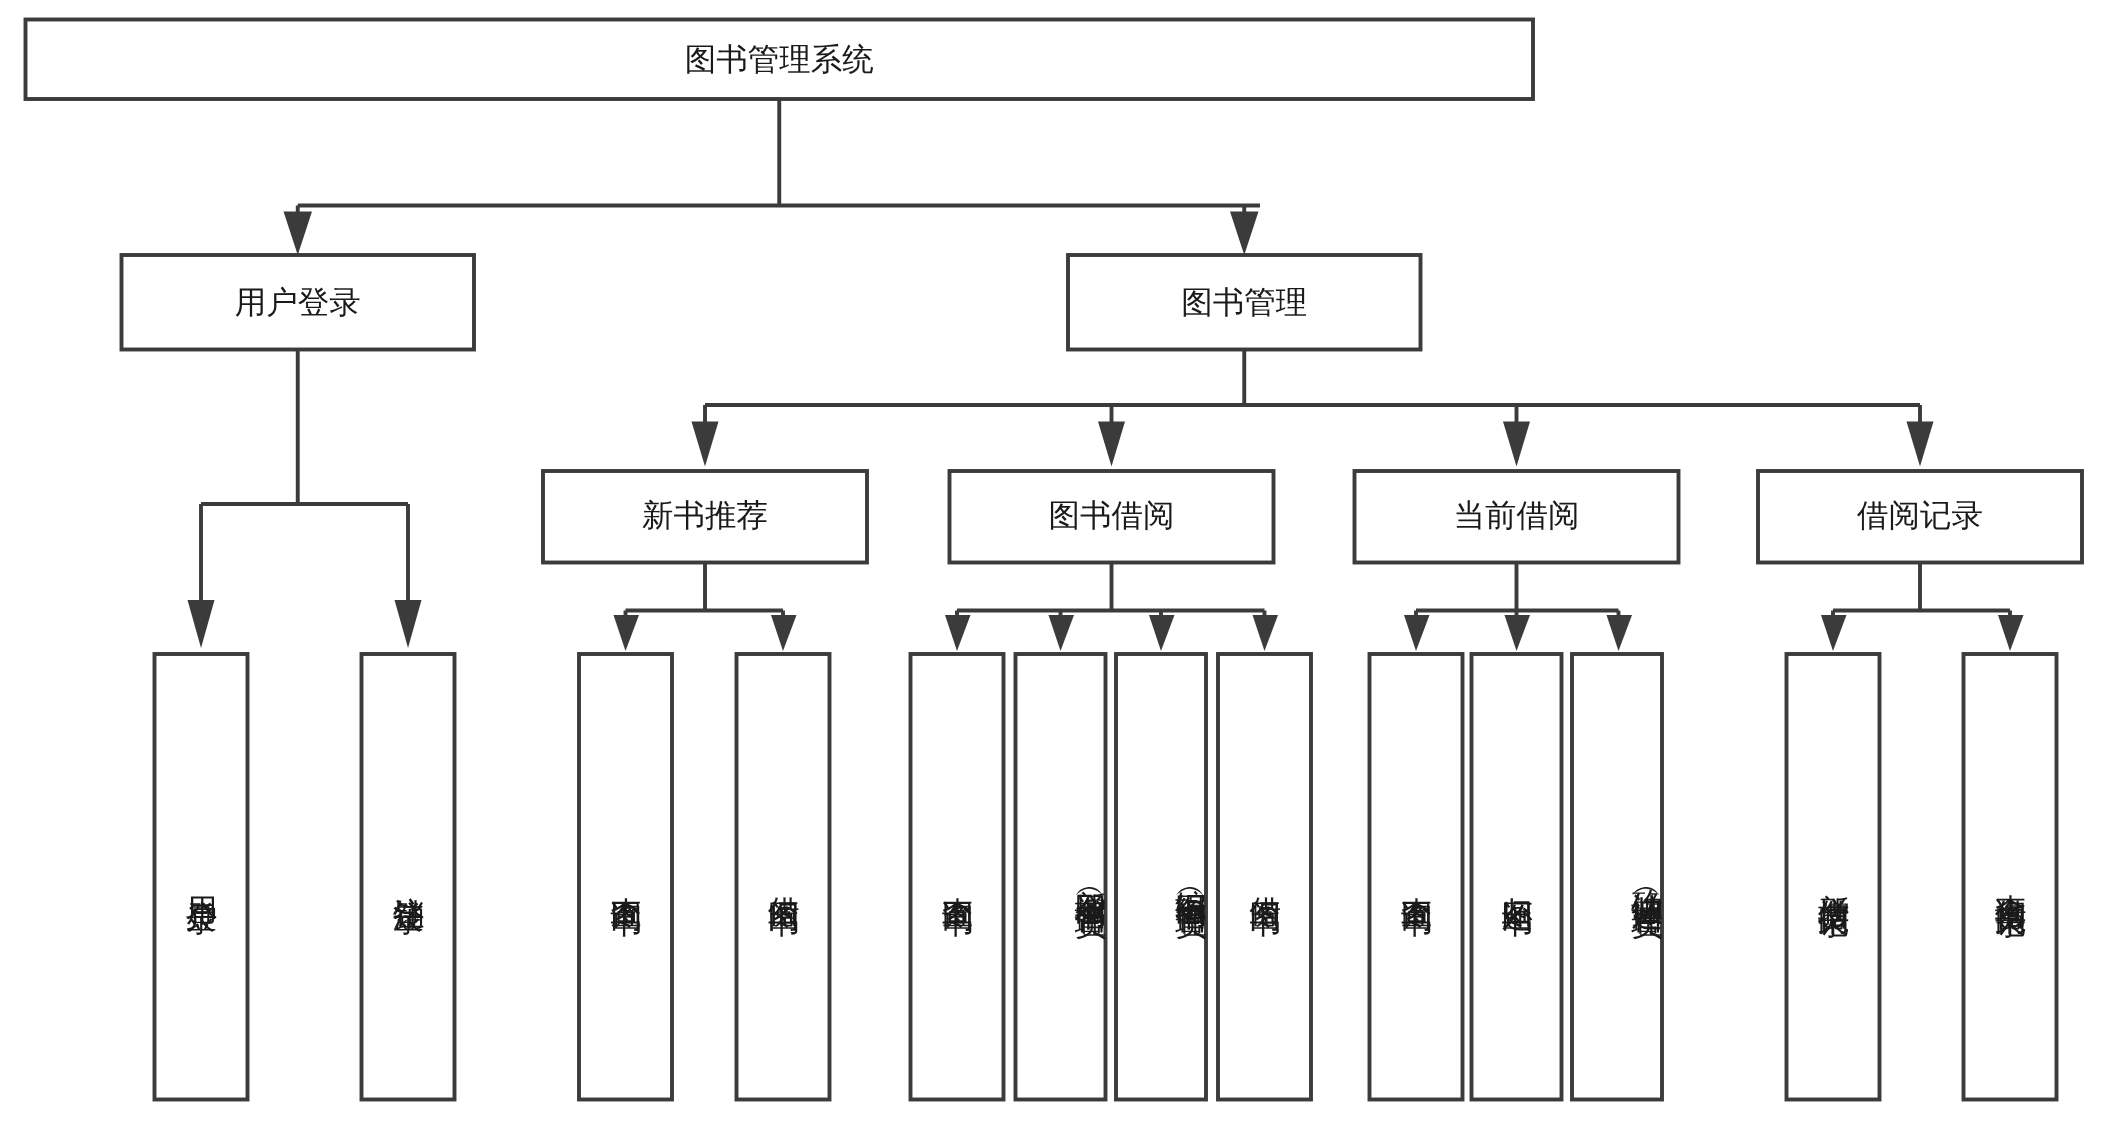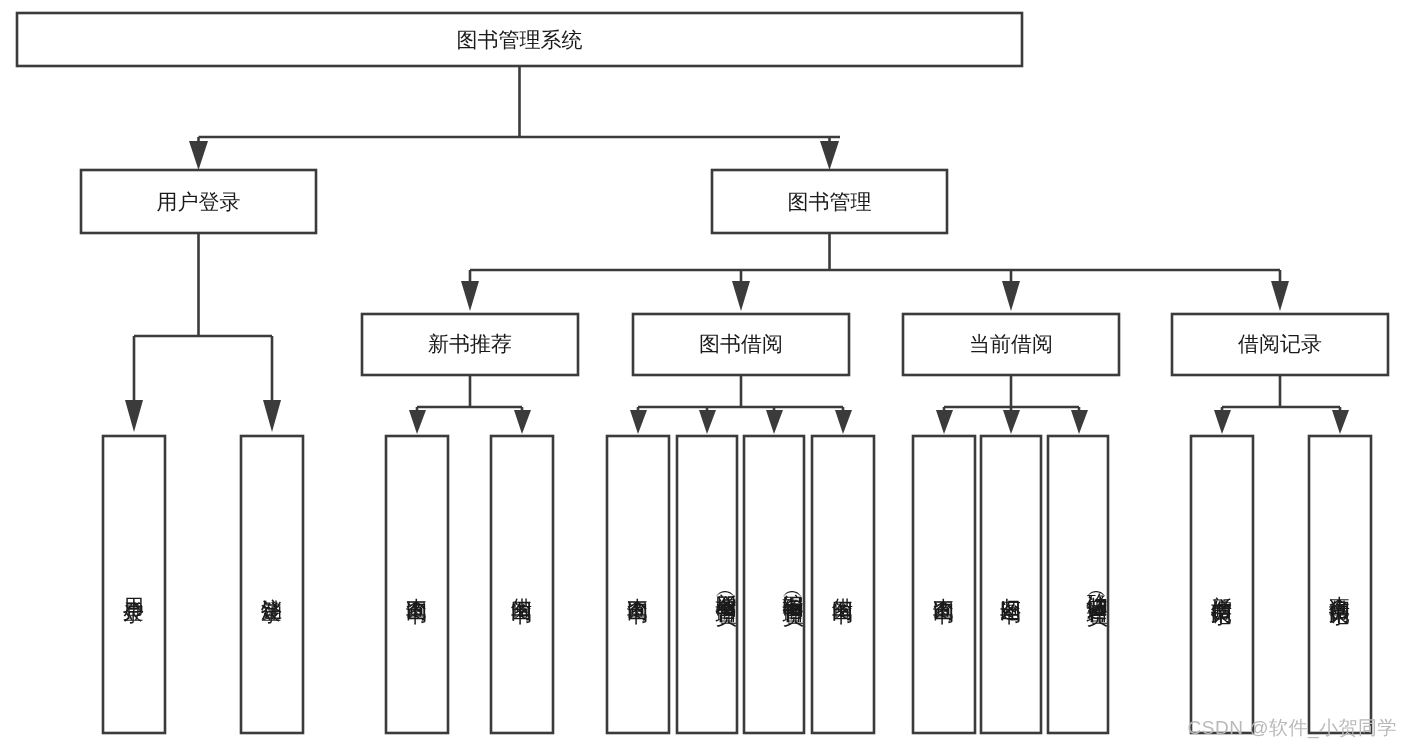--- a/index.html
+++ b/index.html
@@ -221,15 +221,14 @@
   <div class="vert-label" style="left:744px; top:440px; width:60px; height:290px; align-items:flex-start;">编辑图书（管理员）</div>
   <div class="vert-label" style="left:812px; top:436px; width:62px; height:297px;">借阅图书</div>
 
   <div class="vert-label" style="left:913px; top:436px; width:62px; height:297px;">查询图书</div>
   <div class="vert-label" style="left:981px; top:436px; width:60px; height:297px;">归还图书</div>
   <div class="vert-label" style="left:1048px; top:440px; width:60px; height:290px; align-items:flex-start;">确认归还（管理员）</div>
 
   <div class="vert-label" style="left:1191px; top:436px; width:62px; height:297px;">新增借阅记录</div>
   <div class="vert-label" style="left:1309px; top:436px; width:62px; height:297px;">查询借阅记录</div>
 
-  <div class="watermark">CSDN @软件_小贺同学</div>
 
 </div>
 
 </body></html>

